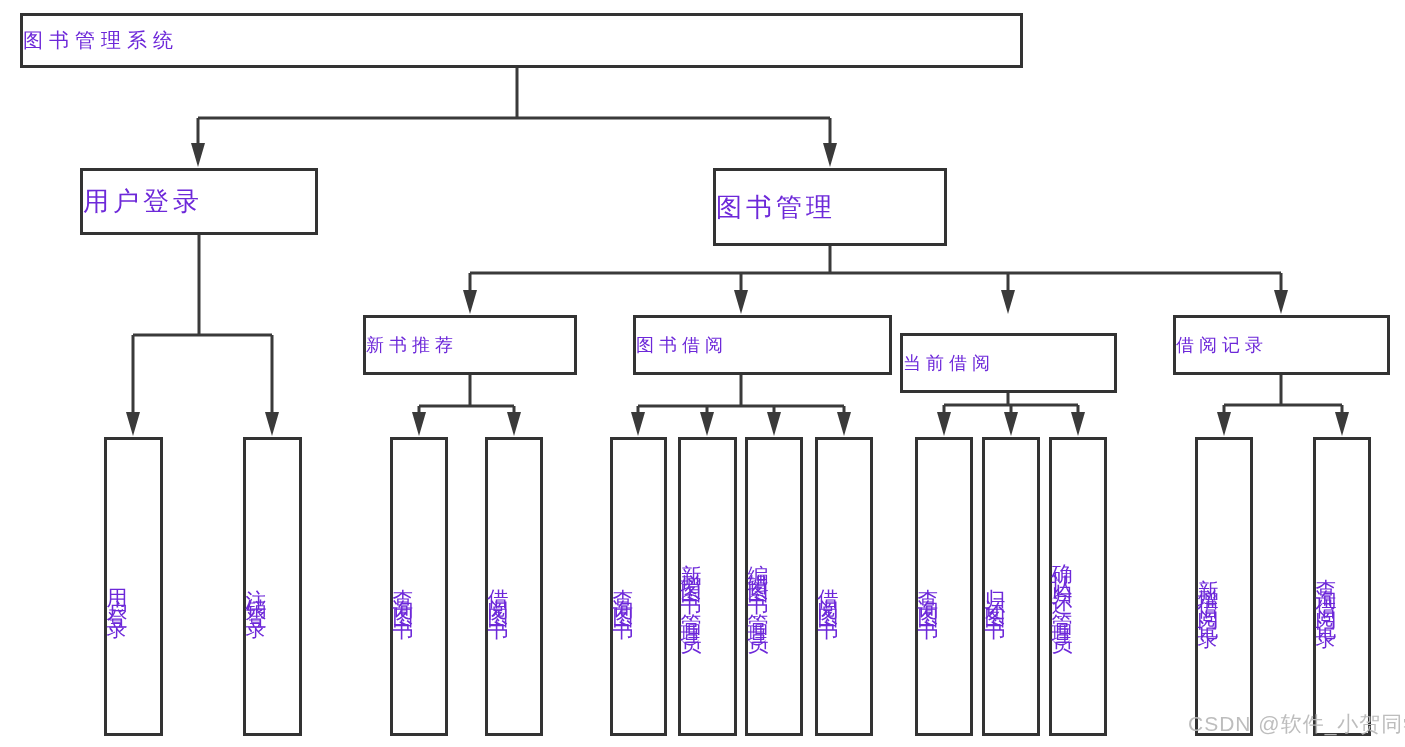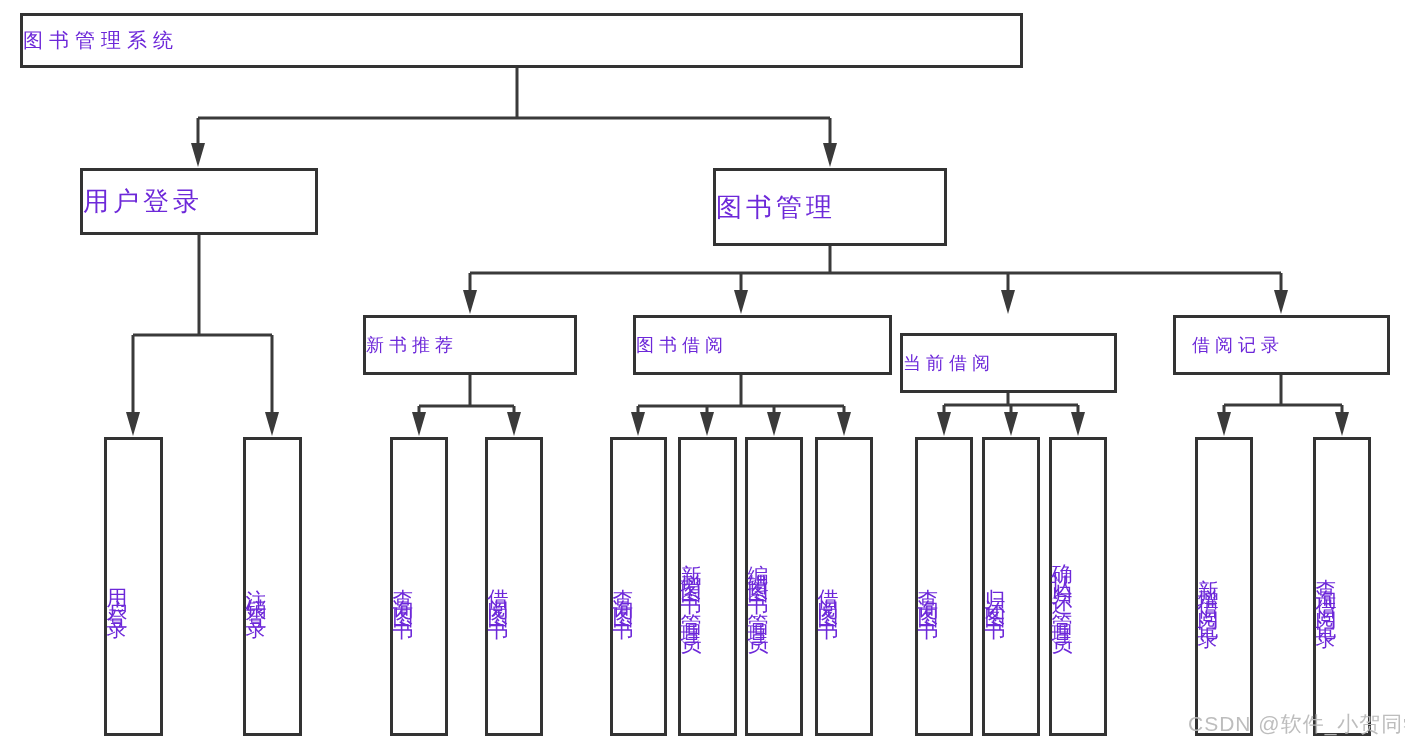--- a/index.html
+++ b/index.html
@@ -54,21 +54,21 @@
     z-index: 5;
   }
 
   
   #n-root { left: 20px;  top: 13px;  width: 1003px; height: 55px; }
   #n-l2-0 { left: 80px;  top: 168px; width: 238px; height: 67px; }
   #n-l2-1 { left: 713px; top: 168px; width: 234px; height: 78px; }
   #n-l3-0 { left: 363px; top: 315px; width: 214px; height: 60px; }
   #n-l3-1 { left: 633px; top: 315px; width: 259px; height: 60px; }
   #n-l3-2 { left: 900px; top: 333px; width: 217px; height: 60px; }
-  #n-l3-3 { left: 1173px; top: 315px; width: 217px; height: 60px; padding-left: 16px; }
+  #n-l3-3 { left: 1173px; top: 315px; width: 217px; height: 60px; }
   .node-leaf { top: 437px; height: 299px; }
   #n-lf-0  { left: 104px;  width: 59px; }
   #n-lf-1  { left: 243px;  width: 59px; }
   #n-lf-2  { left: 390px;  width: 58px; }
   #n-lf-3  { left: 485px;  width: 58px; }
   #n-lf-4  { left: 610px;  width: 57px; }
   #n-lf-5  { left: 678px;  width: 59px; }
   #n-lf-6  { left: 745px;  width: 58px; }
   #n-lf-7  { left: 815px;  width: 58px; }
   #n-lf-8  { left: 915px;  width: 58px; }

